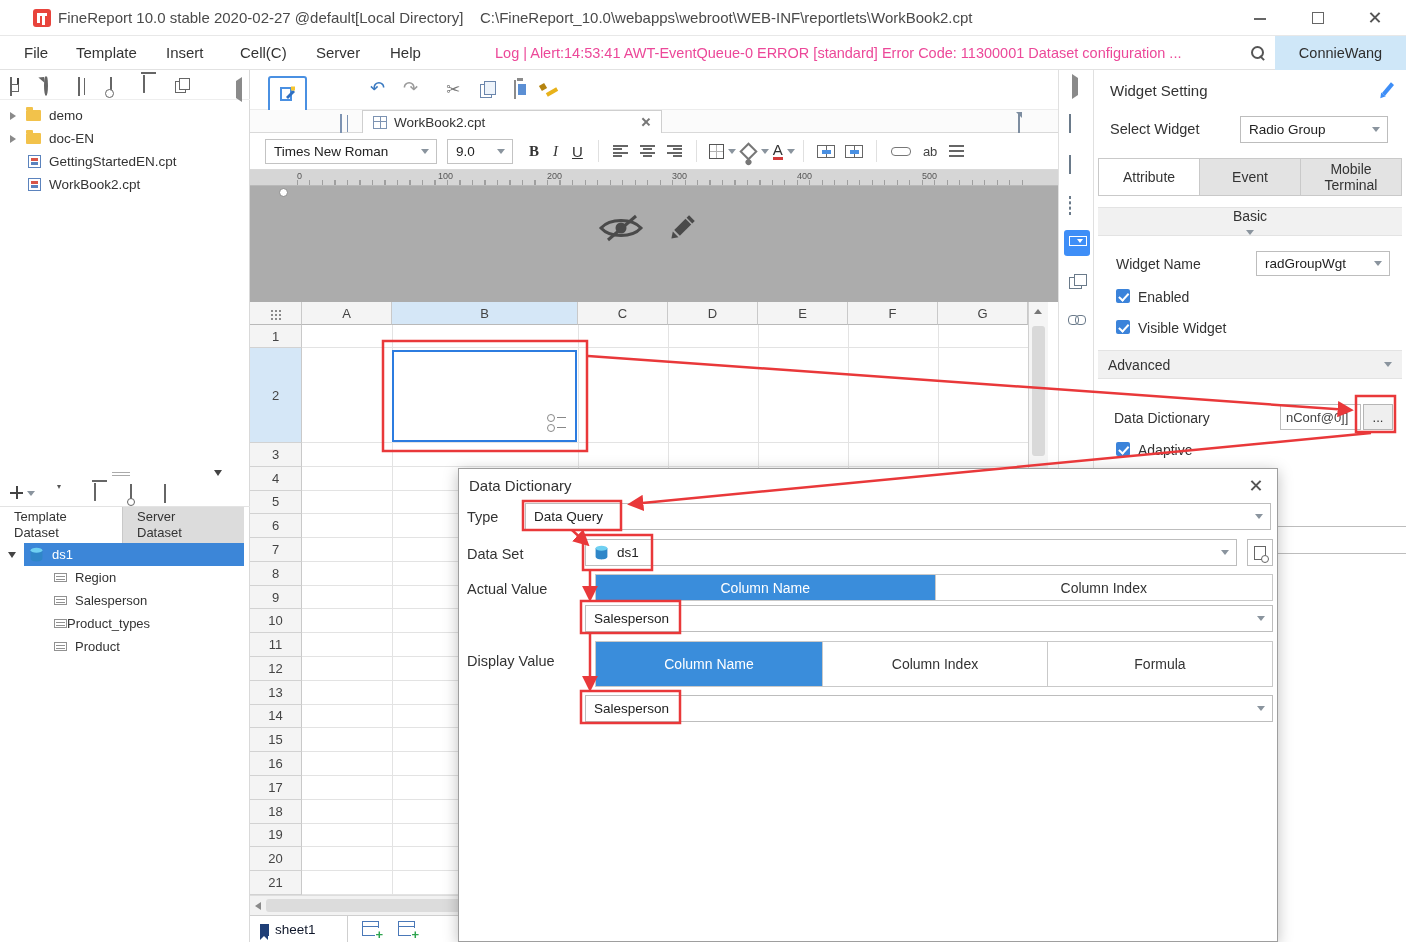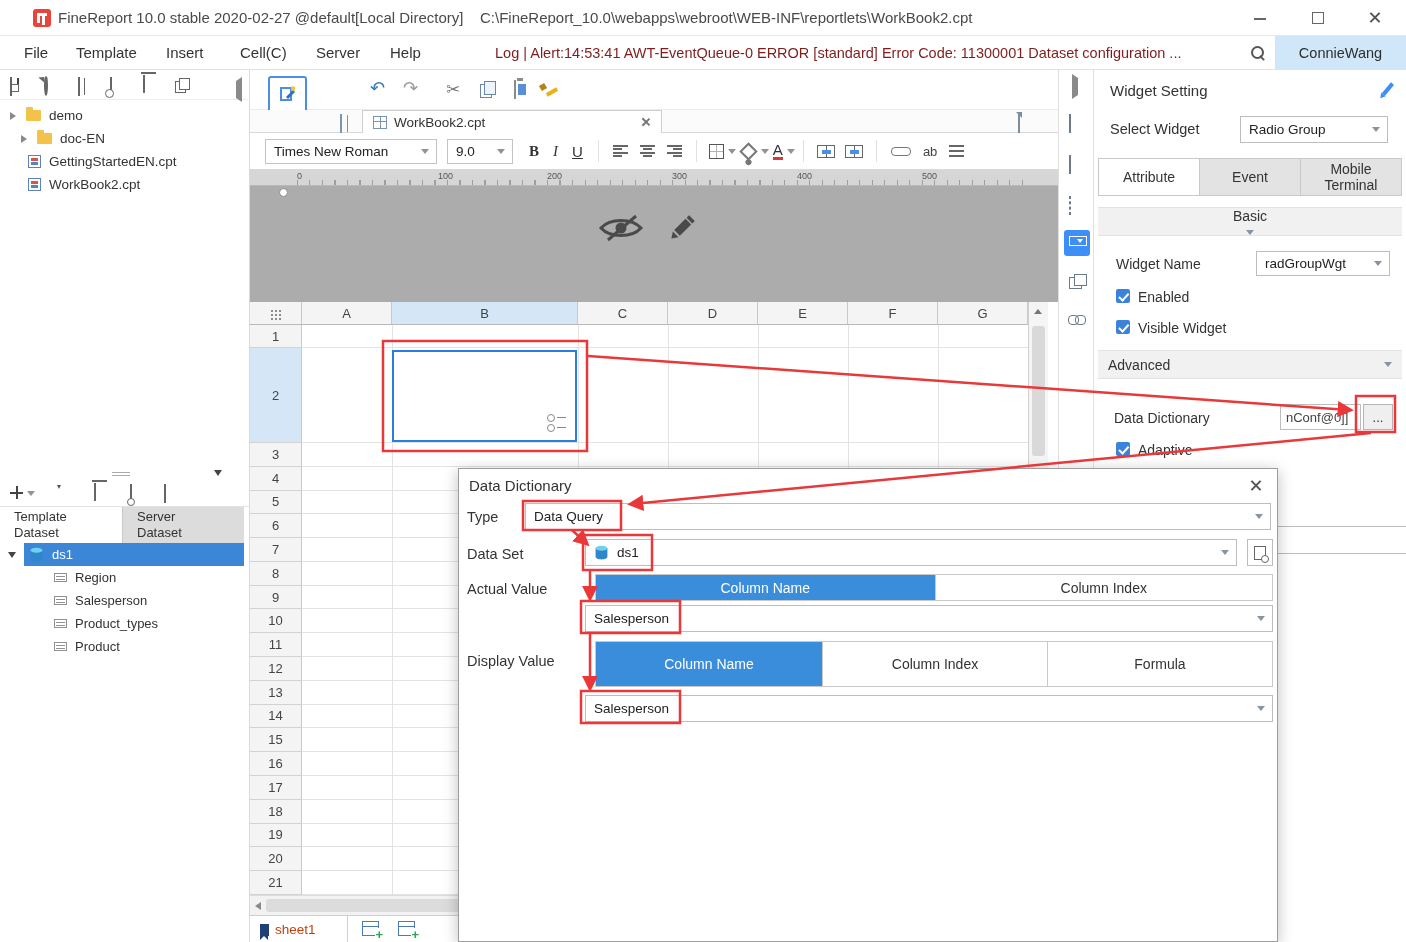--- a/index.html
+++ b/index.html
@@ -18,21 +18,21 @@
   .win-btn { position:absolute; top:10px; width:16px; height:16px; }
   .min-bar { position:absolute; left:2px; top:8px; width:12px; height:2px; background:#666; }
   .max-box { position:absolute; left:2px; top:2px; width:12px; height:12px; border:1.5px solid #666; }
   .x-icon { position:relative; width:14px; height:14px; display:inline-block; }
   .x-icon::before,.x-icon::after { content:""; position:absolute; left:6px; top:1px; width:2px; height:13px; background:#555; }
   .x-icon::before { transform:rotate(45deg); } .x-icon::after { transform:rotate(-45deg); }
 
   
   .menubar { position:absolute; left:0; top:36px; width:1406px; height:34px; background:#fff; border-bottom:1px solid #e2e2e2; }
   .menu-item { position:absolute; top:8px; font-size:15px; color:#333; }
-  .log-text { position:absolute; left:495px; top:9px; font-size:14.5px; color:#7f1d1d; white-space:nowrap; }
+  .log-text { position:absolute; left:495px; top:9px; font-size:14.5px; color:#ec4899; white-space:nowrap; }
   .search-icon { position:absolute; left:1251px; top:10px; width:16px; height:16px; }
   .search-icon::before { content:""; position:absolute; left:0; top:0; width:9px; height:9px; border:2px solid #555; border-radius:50%; }
   .search-icon::after { content:""; position:absolute; left:10px; top:9px; width:2px; height:6px; background:#555; transform:rotate(-45deg); }
   .user-chip { position:absolute; left:1275px; top:0; width:131px; height:34px; background:#cfe7f8; display:flex; align-items:center; justify-content:center; font-size:14.5px; color:#2e2e2e; }
 
   
   .left-panel { position:absolute; left:0; top:70px; width:250px; height:872px; background:#fff; border-right:1px solid #d9d9d9; }
   .lp-toolbar { position:absolute; left:0; top:0; width:250px; height:30px; border-bottom:1px solid #eee; }
   .mini { position:absolute; top:8px; }
   .rect-ic { width:13px; height:12px; border:1.5px solid #666; position:relative; }
@@ -157,21 +157,21 @@
   .widgetbox { position:absolute; left:142px; top:48px; width:185px; height:92px; border:2px solid #2c7ce0; background:#fff; }
   .radio-mini { position:absolute; right:8px; width:20px; height:7px; }
   .radio-mini::before { content:""; position:absolute; left:0; top:0; width:6px; height:6px; border:1px solid #888; border-radius:50%; }
   .radio-mini::after { content:""; position:absolute; left:10px; top:3px; width:9px; height:1px; background:#888; }
   .vscroll { position:absolute; left:778px; top:0; width:20px; height:593px; background:#f5f5f5; border-left:1px solid #d0d0d0; }
   .caret-up { width:0; height:0; border-left:4.5px solid transparent; border-right:4.5px solid transparent; border-bottom:5.5px solid #777; }
   .vthumb { position:absolute; left:3px; top:24px; width:13px; height:130px; background:#d9d9d9; border-radius:3px; }
   .hscroll { position:absolute; left:0; top:825px; width:808px; height:20px; background:#f2f2f2; border-top:1px solid #ddd; }
   .hthumb { position:absolute; left:16px; top:3px; width:700px; height:13px; background:#dcdcdc; border-radius:3px; }
   .sheetbar { position:absolute; left:0; top:845px; width:808px; height:27px; background:#fff; border-top:1px solid #cfcfcf; }
-  .sheet-tab { position:absolute; left:0; top:0; width:98px; height:27px; background:#fff; border-right:1px solid #cfcfcf; display:flex; align-items:center; gap:6px; padding-left:10px; font-size:13.5px; color:#c2410c; }
+  .sheet-tab { position:absolute; left:0; top:0; width:98px; height:27px; background:#fff; border-right:1px solid #cfcfcf; display:flex; align-items:center; gap:6px; padding-left:10px; font-size:13.5px; color:#0f172a; }
   .bookmark { width:9px; height:12px; background:#1f3f77; position:relative; }
   .bookmark::after { content:""; position:absolute; bottom:-4px; left:0; border-left:4.5px solid #1f3f77; border-right:4.5px solid #1f3f77; border-bottom:4px solid transparent; }
   .addsheet { position:absolute; top:5px; width:17px; height:15px; border:1px solid #4a78b8; background:#fff; }
   .addsheet::before { content:""; position:absolute; left:0; right:0; top:4px; height:1px; background:#4a78b8; }
   .addsheet::after { content:"+"; position:absolute; right:-5px; bottom:-6px; color:#2ea44f; font-size:13px; font-weight:bold; background:#fff; line-height:1; }
 
   
   .right-strip { position:absolute; left:1058px; top:70px; width:36px; height:872px; background:#fff; border-left:1px solid #e0e0e0; border-right:1px solid #e0e0e0; }
   .strip-ic { position:absolute; left:10px; }
   .form-ic { width:16px; height:14px; border:1.5px solid #6a7a8a; position:relative; }
@@ -262,21 +262,21 @@
       <span class="mini" style="left:110px;"><span class="gear-box"></span></span>
       <span class="mini" style="left:143px; top:5px;"><span class="trash"></span></span>
       <span class="mini" style="left:175px;"><span class="copy-ic"></span></span>
       <span class="mini" style="left:236px; top:11px;"><span class="tri-left"></span></span>
     </div>
     <div class="tree-row" style="top:34px;">
       <span style="margin-left:10px;" class="tri-right"></span>
       <span style="margin-left:10px;" class="folder-icon"></span>
       <span style="margin-left:8px;">demo</span>
     </div>
-    <div class="tree-row" style="top:57px;padding-left:11px;">
+    <div class="tree-row" style="top:57px;">
       <span style="margin-left:10px;" class="tri-right"></span>
       <span style="margin-left:10px;" class="folder-icon"></span>
       <span style="margin-left:8px;">doc-EN</span>
     </div>
     <div class="tree-row" style="top:80px;">
       <span style="margin-left:28px;" class="cpt-icon"></span>
       <span style="margin-left:8px;">GettingStartedEN.cpt</span>
     </div>
     <div class="tree-row" style="top:103px;">
       <span style="margin-left:28px;" class="cpt-icon"></span>
@@ -319,21 +319,21 @@
     <div class="field-row" style="top:496px;">
       <span style="margin-left:54px;" class="field-icon"></span>
       <span style="margin-left:8px;">Region</span>
     </div>
     <div class="field-row" style="top:519px;">
       <span style="margin-left:54px;" class="field-icon"></span>
       <span style="margin-left:8px;">Salesperson</span>
     </div>
     <div class="field-row" style="top:542px;">
       <span style="margin-left:54px;" class="field-icon"></span>
-      <span style="margin-left:8px;">Product_types</span>
+      <span style="margin-left:0;">Product_types</span>
     </div>
     <div class="field-row" style="top:565px;">
       <span style="margin-left:54px;" class="field-icon"></span>
       <span style="margin-left:8px;">Product</span>
     </div>
   </div>
 
   <div class="main">
 
     <div class="quick-toolbar">

